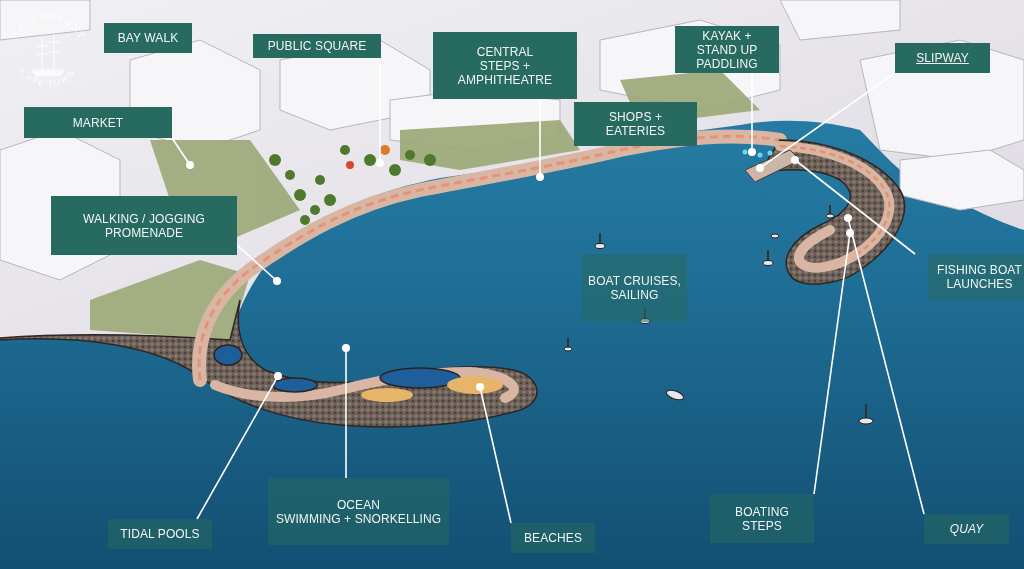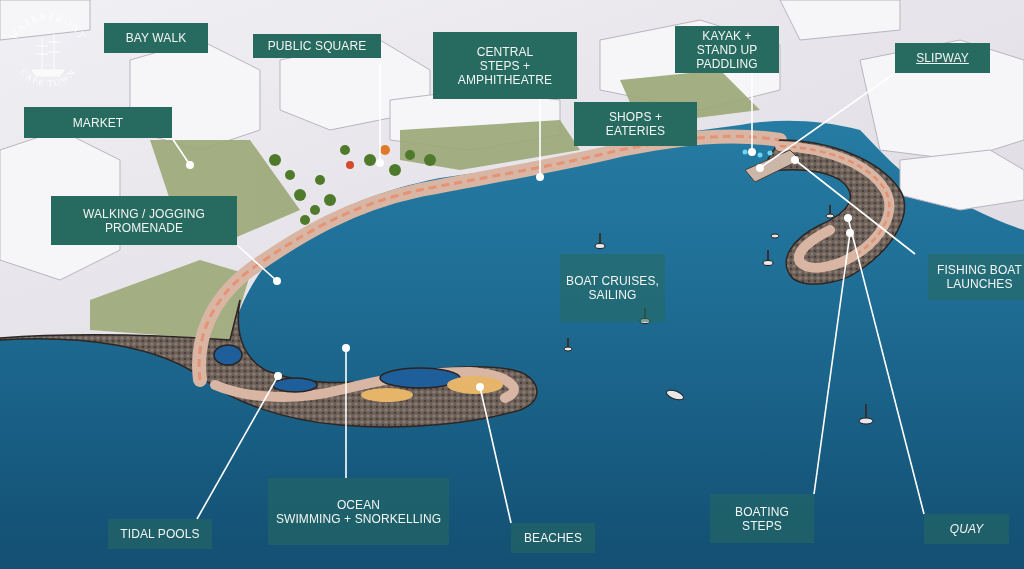--- a/index.html
+++ b/index.html
@@ -182,33 +182,33 @@
       <line x1="40" y1="34" x2="40" y2="66"></line>
         <line x1="52" y1="30" x2="52" y2="66"></line>
       <line x1="34" y1="42" x2="46" y2="42"></line>
         <line x1="34" y1="50" x2="46" y2="50"></line>
       <line x1="46" y1="38" x2="58" y2="38"></line>
         <line x1="46" y1="48" x2="58" y2="48"></line>
     </g>
   </svg>
 
   <div id="labels">
-      <div class="label" style="left: 104px; top: 23px; width: 104px; height: 30px;">BAY WALK</div>
+      <div class="label" style="left: 104px; top: 23px; width: 88px; height: 30px;">BAY WALK</div>
       <div class="label" style="left: 253px; top: 34px; width: 128px; height: 24px;">PUBLIC SQUARE</div>
       <div class="label" style="left: 433px; top: 32px; width: 144px; height: 67px;">CENTRAL
 STEPS +
 AMPHITHEATRE</div>
       <div class="label" style="left: 675px; top: 26px; width: 104px; height: 47px;">KAYAK + STAND UP
 PADDLING</div>
       <div class="label" style="left: 895px; top: 43px; width: 95px; height: 30px; text-decoration: underline;">SLIPWAY</div>
       <div class="label" style="left: 24px; top: 107px; width: 148px; height: 31px;">MARKET</div>
       <div class="label" style="left: 574px; top: 102px; width: 123px; height: 44px;">SHOPS + EATERIES</div>
-      <div class="label" style="left: 51px; top: 196px; width: 186px; height: 49px;">WALKING / JOGGING
+      <div class="label" style="left: 51px; top: 196px; width: 186px; height: 59px;">WALKING / JOGGING
 PROMENADE</div>
-      <div class="label translucent" style="left: 560px; top: 254px; width: 105px; height: 68px;">BOAT CRUISES,
+      <div class="label translucent" style="left: 582px; top: 254px; width: 105px; height: 68px;">BOAT CRUISES,
 SAILING</div>
       <div class="label translucent" style="left: 915px; top: 254px; width: 103px; height: 46px; margin-left: 13px;">FISHING BOAT
 LAUNCHES</div>
       <div class="label translucent" style="left: 108px; top: 519px; width: 104px; height: 30px;">TIDAL POOLS</div>
       <div class="label translucent" style="left: 268px; top: 478px; width: 181px; height: 67px;">OCEAN
 SWIMMING + SNORKELLING</div>
       <div class="label translucent" style="left: 511px; top: 523px; width: 84px; height: 30px;">BEACHES</div>
       <div class="label translucent" style="left: 710px; top: 494px; width: 104px; height: 49px;">BOATING
 STEPS</div>
       <div class="label translucent" style="left: 924px; top: 514px; width: 85px; height: 30px; font-style: italic;">QUAY</div>

